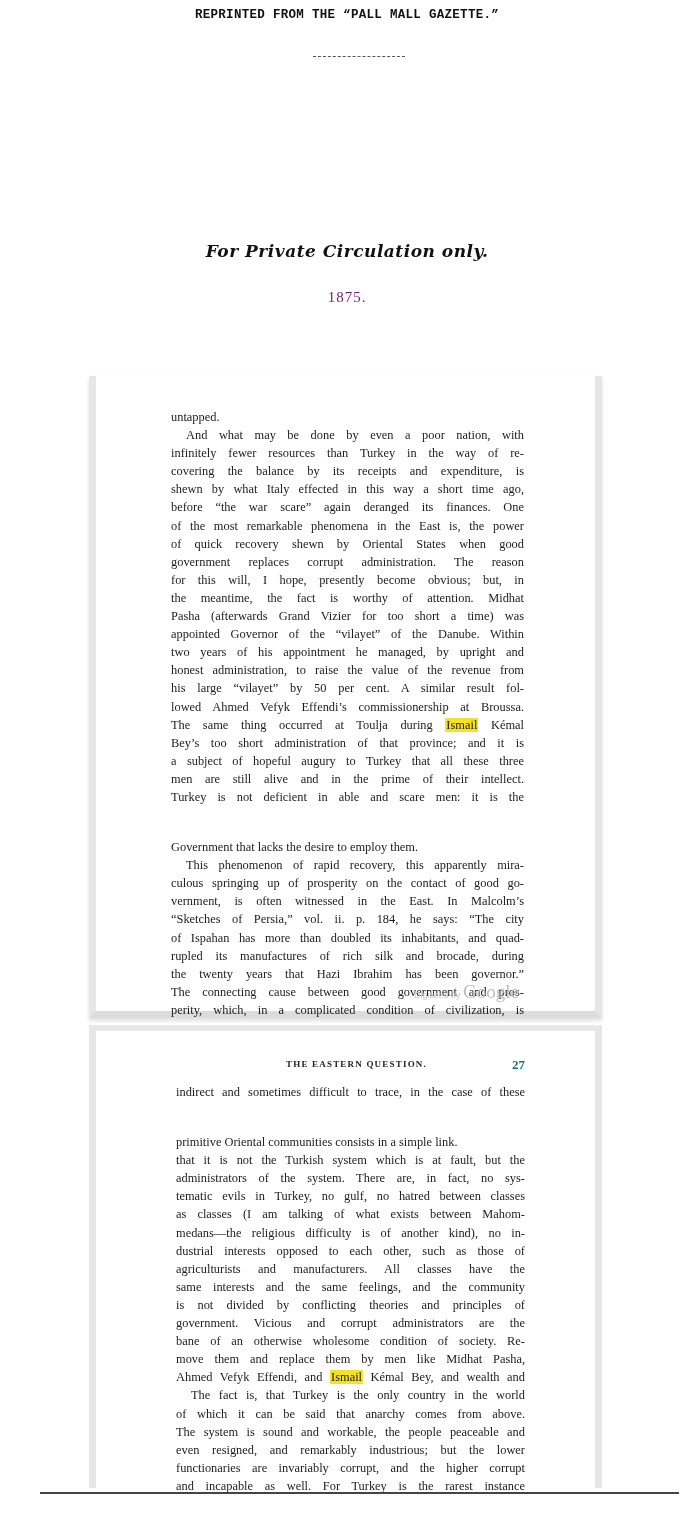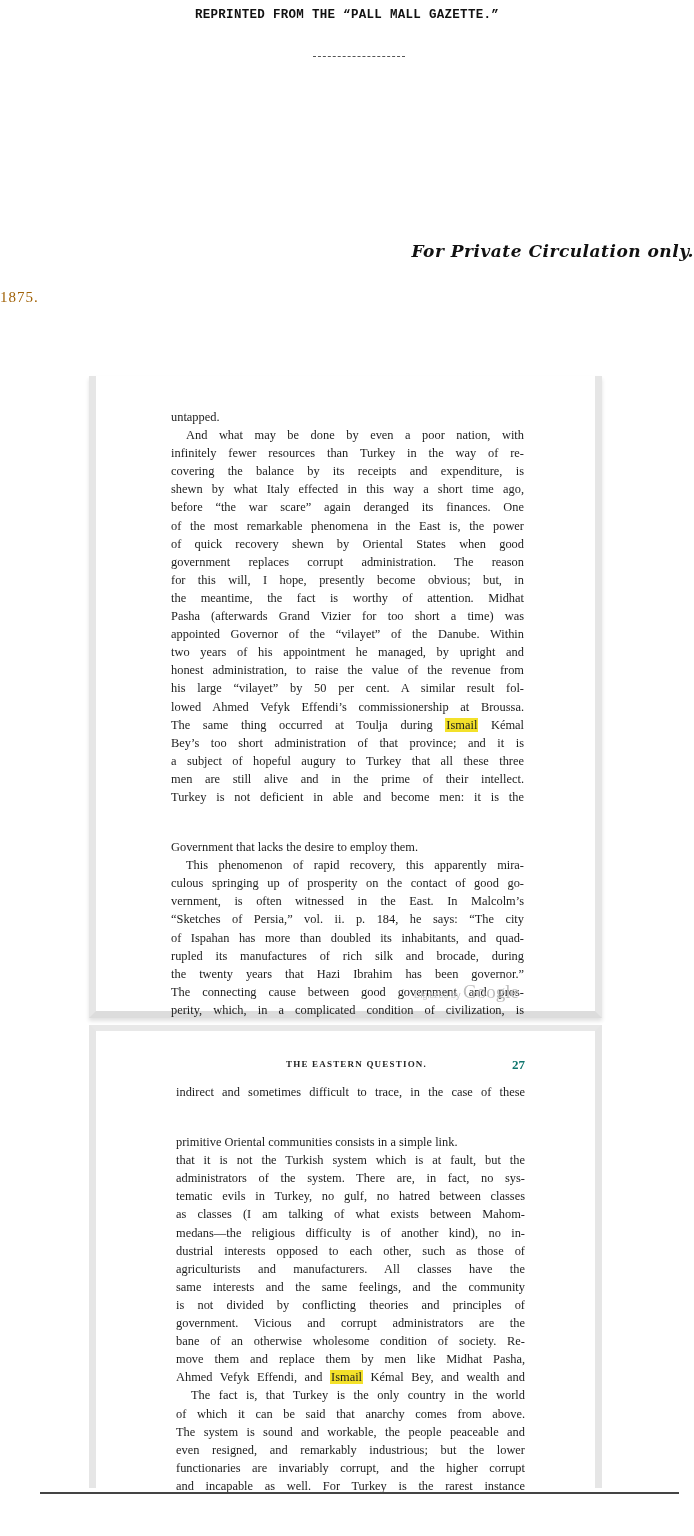--- a/index.html
+++ b/index.html
@@ -10,27 +10,27 @@
   .top-header {
     position: absolute; left: 0; top: 8px; width: 694px; text-align: center;
     font-family: "Liberation Mono", "DejaVu Sans Mono", monospace; font-weight: bold;
     font-size: 12.5px; letter-spacing: 0.3px; color: #111;
   }
   .top-rule {
     position: absolute; left: 313px; top: 56px; width: 92px; height: 0;
     border-top: 1.5px dashed #555;
   }
   .private-title {
-    position: absolute; left: 0; top: 241px; width: 694px; text-align: right;
+    position: absolute; left: 0; top: 241px; width: 694px; text-align: center;
     font-family: "DejaVu Serif", "Liberation Serif", serif; font-weight: bold;
     font-size: 17px; letter-spacing: 0.5px; color: #111; font-style: italic;
   }
   .year {
-    position: absolute; left: 0; top: 289px; width: 694px; text-align: left;
-    font-family: "Liberation Serif", "DejaVu Serif", serif; font-size: 15px; color: #a16207;
+    position: absolute; left: 0; top: 289px; width: 694px; text-align: center;
+    font-family: "Liberation Serif", "DejaVu Serif", serif; font-size: 15px; color: #701a75;
     letter-spacing: 1px;
   }
   .page {
     position: absolute; background: #fff;
     border-left: 7px solid #e6e6e6; border-right: 7px solid #e6e6e6;
     box-sizing: border-box;
   }
   .page1 {
     left: 89px; top: 376px; width: 513px; height: 642px;
     border-bottom: 7px solid #dcdcdc;
@@ -100,21 +100,21 @@
       <span class="line">Pasha (afterwards Grand Vizier for too short a time) was</span>
       <span class="line">appointed Governor of the “vilayet” of the Danube.  Within</span>
       <span class="line">two years of his appointment he managed, by upright and</span>
       <span class="line">honest administration, to raise the value of the revenue from</span>
       <span class="line">his large “vilayet” by 50 per cent.  A similar result fol-</span>
       <span class="line">lowed Ahmed Vefyk Effendi’s commissionership at Broussa.</span>
       <span class="line">The same thing occurred at Toulja during <span class="hl" style="background: rgb(243, 225, 42);">Ismail</span> Kémal</span>
       <span class="line">Bey’s too short administration of that province; and it is</span>
       <span class="line">a subject of hopeful augury to Turkey that all these three</span>
       <span class="line">men are still alive and in the prime of their intellect.</span>
-      <span class="line">Turkey is not deficient in able and become men: it is the</span>
+      <span class="line">Turkey is not deficient in able and scare men: it is the</span>
       <span class="line last">Government that lacks the desire to employ them.</span>
       <span class="line indent">This phenomenon of rapid recovery, this apparently mira-</span>
       <span class="line">culous springing up of prosperity on the contact of good go-</span>
       <span class="line">vernment, is often witnessed in the East.  In Malcolm’s</span>
       <span class="line">“Sketches of Persia,” vol. ii. p. 184, he says: “The city</span>
       <span class="line">of Ispahan has more than doubled its inhabitants, and quad-</span>
       <span class="line">rupled its manufactures of rich silk and brocade, during</span>
       <span class="line">the twenty years that Hazi Ibrahim has been governor.”</span>
       <span class="line">The connecting cause between good government and pros-</span>
       <span class="line">perity, which, in a complicated condition of civilization, is</span>

